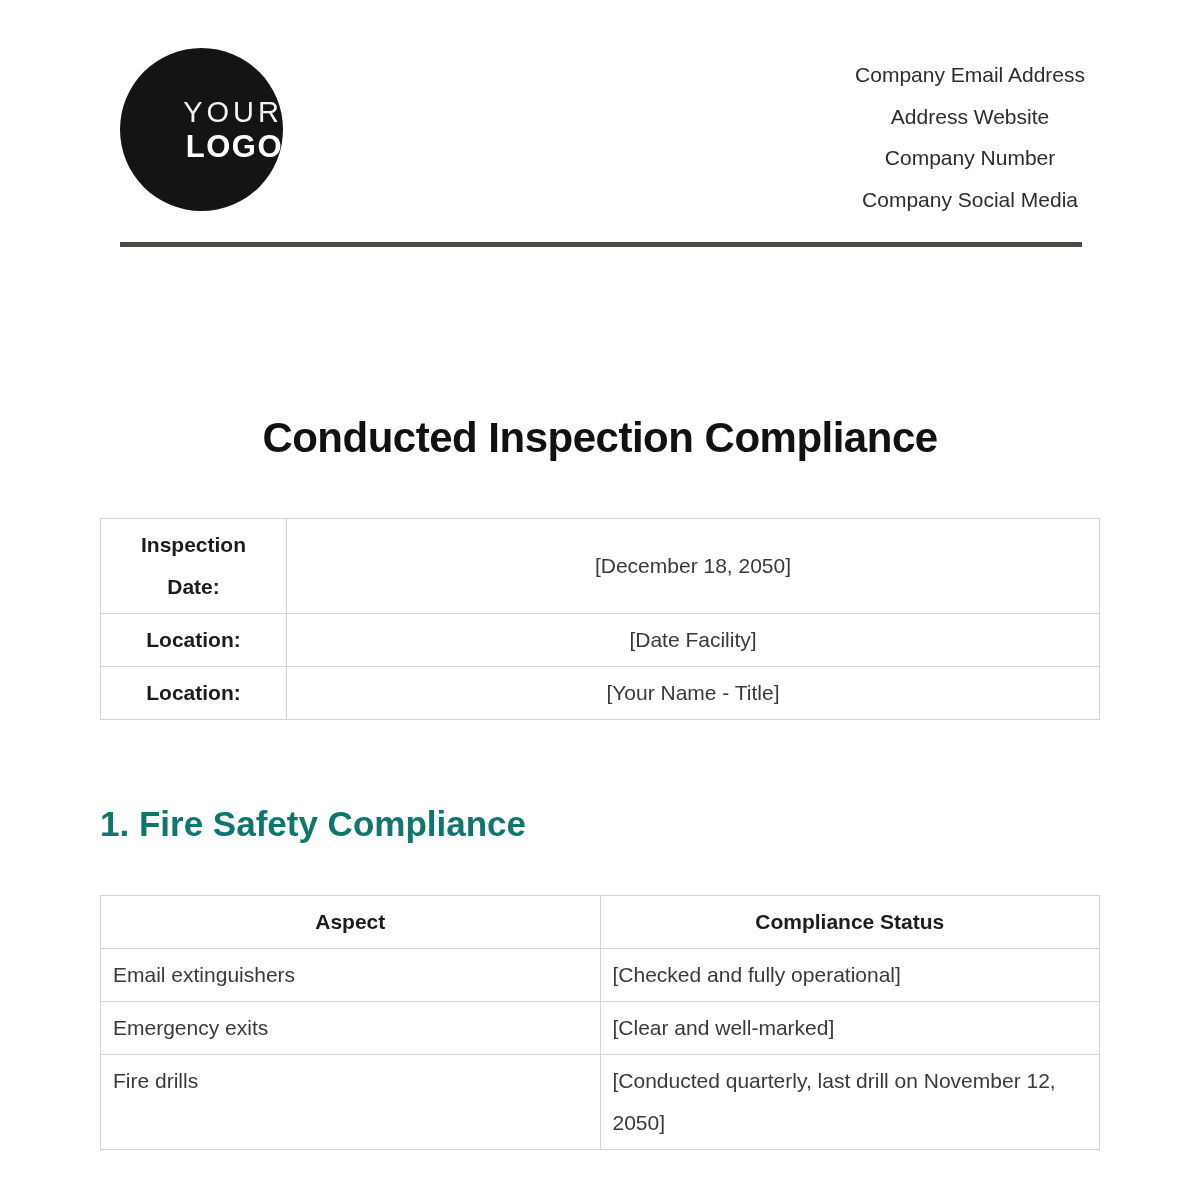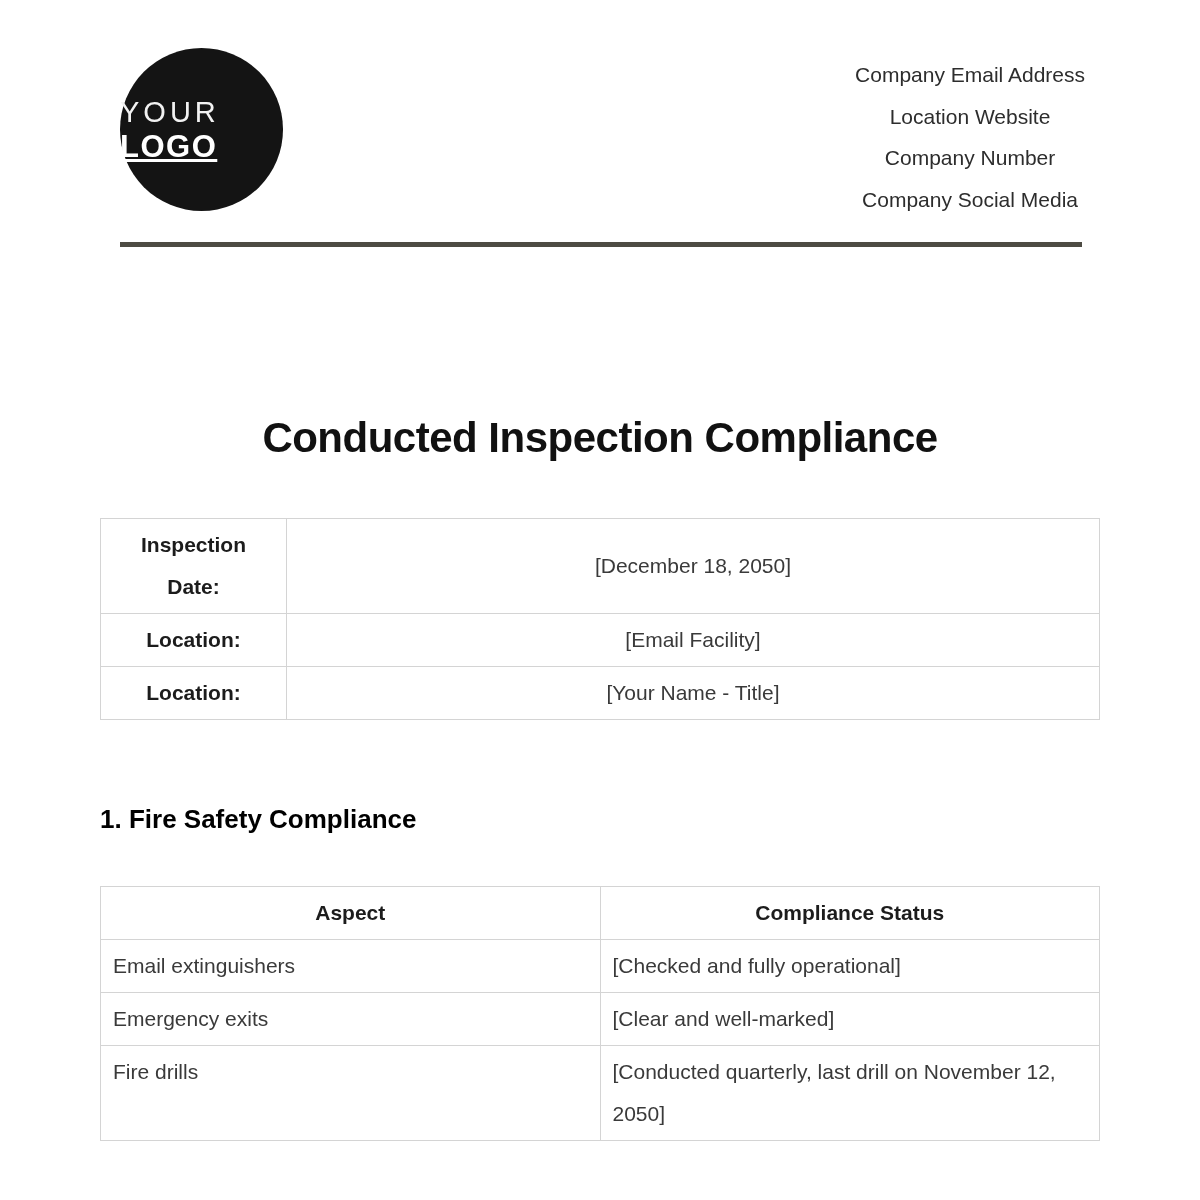--- a/index.html
+++ b/index.html
@@ -27,37 +27,36 @@
   
   .header-bar { position: relative; height: 247px; }
   .logo-circle {
     position: absolute;
     left: 120px; top: 48px;
     width: 163px; height: 163px;
     border-radius: 50%;
     background: var(--logo-bg);
     display: flex;
     flex-direction: column;
-    align-items: flex-start;
+    align-items: flex-end;
     justify-content: center;
     color: #ffffff;
   }
   .logo-line1 {
     font-size: 29px;
     font-weight: 400;
     letter-spacing: 4px;
     color: #f2f2f2;
     line-height: 33px;
   }
   .logo-line2 {
     font-size: 31px;
     font-weight: 700;
     letter-spacing: 1.5px;
     line-height: 35px;
-    text-decoration: underline;
   }
   .contact-block {
     position: absolute;
     right: 115px; top: 54px;
     text-align: center;
   }
   .contact-line {
     font-size: 21px;
     line-height: 41.5px;
     color: #2d2d2d;
@@ -99,23 +98,23 @@
   .info-table td { text-align: center; }
   .info-table .label-col {
     width: 186px;
     font-weight: 700;
     color: var(--text-dark);
   }
   .info-table .value-col { color: var(--text-body); }
 
   .section-heading {
     margin-top: 84px;
-    font-size: 26px;
-    font-weight: 700;
-    color: #000000;
+    font-size: 35px;
+    font-weight: 700;
+    color: #0f766e;
   }
 
   .aspect-table { margin-top: 51px; }
   .aspect-table th {
     font-weight: 700;
     text-align: center;
     color: var(--text-dark);
     padding-left: 12px;
   }
   .aspect-table td {
@@ -131,40 +130,40 @@
 
 <div class="page">
 
   <div class="header-bar">
     <div class="logo-circle">
       <span class="logo-line1">YOUR</span>
       <span class="logo-line2">LOGO</span>
     </div>
     <div class="contact-block">
       <div class="contact-line">Company Email Address</div>
-      <div class="contact-line">Location Website</div>
+      <div class="contact-line">Address Website</div>
       <div class="contact-line">Company Number</div>
       <div class="contact-line">Company Social Media</div>
     </div>
     <div class="divider"></div>
   </div>
 
   <div class="content">
 
     <h1 class="doc-title">Conducted Inspection Compliance</h1>
 
     <table class="info-table">
       <tbody>
         <tr>
           <td class="label-col">Inspection Date:</td>
           <td class="value-col">[December 18, 2050]</td>
         </tr>
         <tr>
           <td class="label-col">Location:</td>
-          <td class="value-col">[Email Facility]</td>
+          <td class="value-col">[Date Facility]</td>
         </tr>
         <tr>
           <td class="label-col">Location:</td>
           <td class="value-col">[Your Name - Title]</td>
         </tr>
       </tbody>
     </table>
 
     <h2 class="section-heading">1. Fire Safety Compliance</h2>
 

